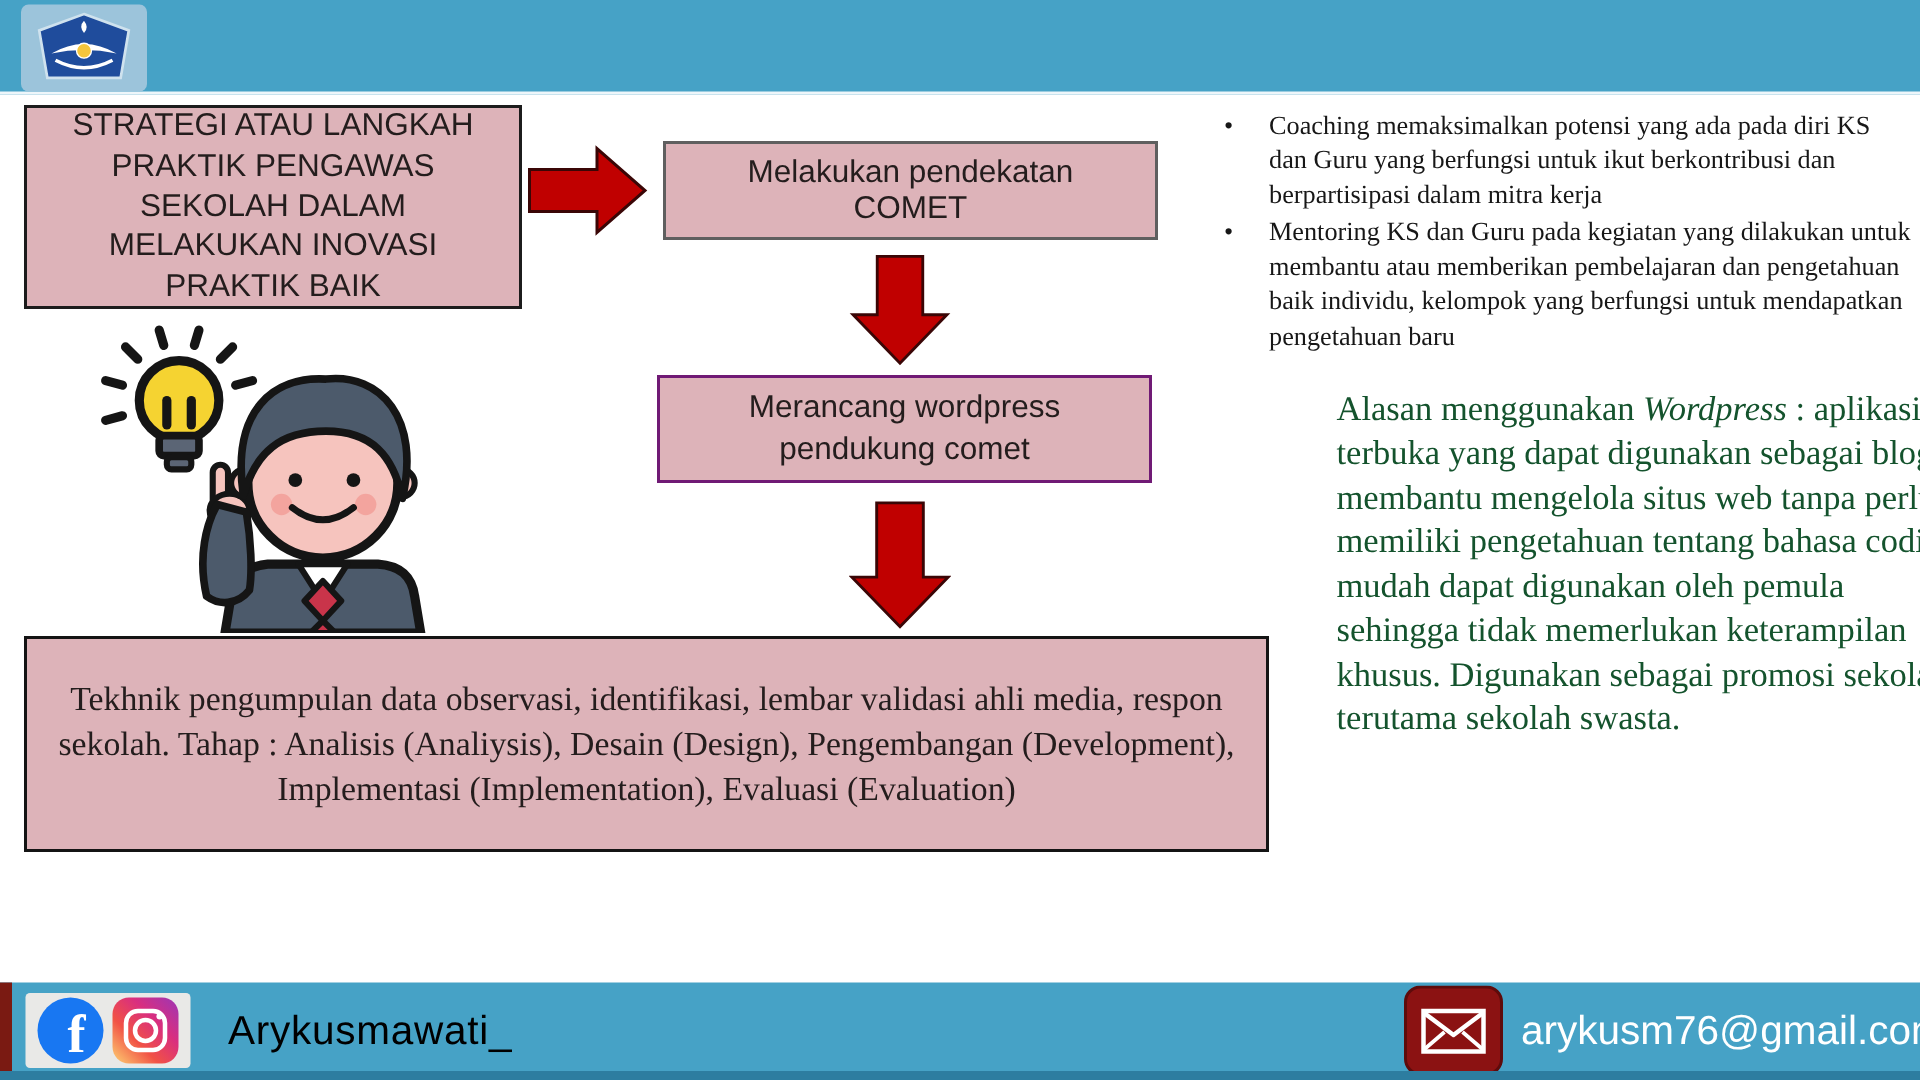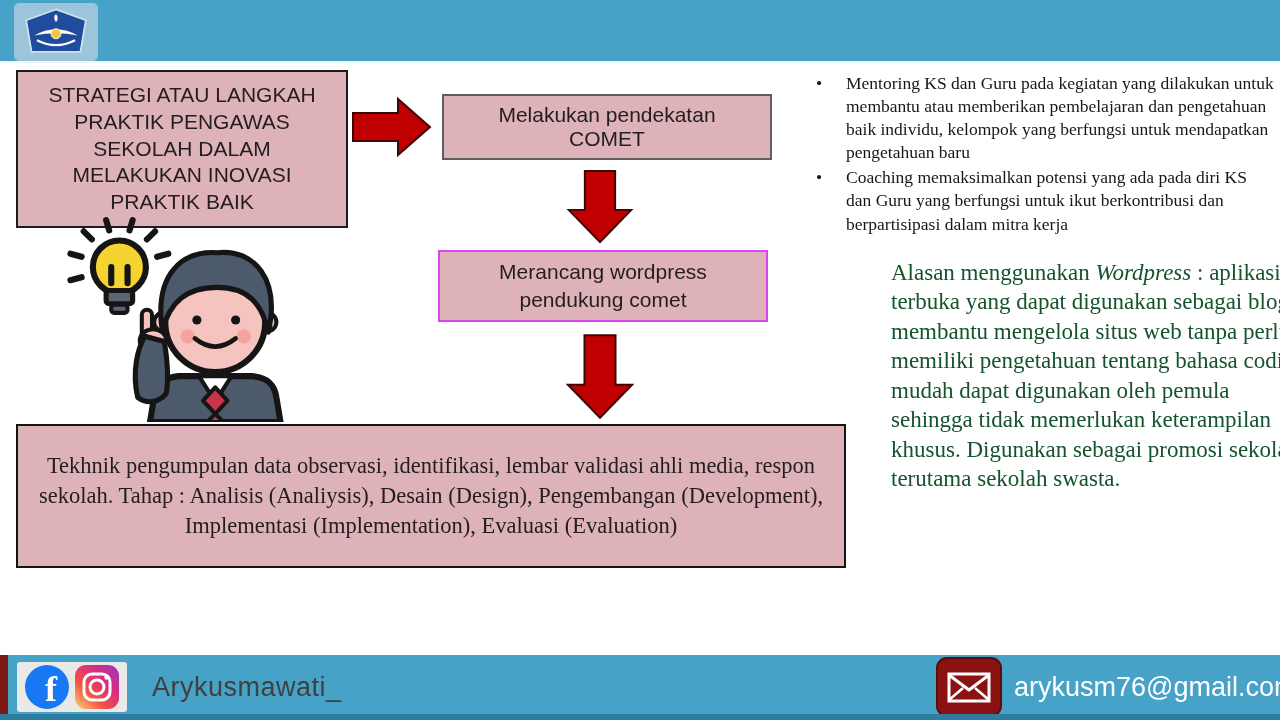--- a/index.html
+++ b/index.html
@@ -9,27 +9,27 @@
     overflow:hidden; font-family:"Liberation Sans", sans-serif;
   }
   
   .topbar { position:absolute; left:0; top:0; width:1280px; height:63px;
     background:#46A2C6; border-bottom:2px solid #eef6fa; }
   .logo-badge { position:absolute; left:14px; top:3px; width:84px; height:58px;
     background:#9CC4DB; border-radius:5px; display:flex; align-items:center; justify-content:center; }
   
   .pinkbox { position:absolute; background:#DDB3B9; color:#241d1d;
     display:flex; align-items:center; justify-content:center; text-align:center; }
-  .box-title { left:16px; top:70px; width:332px; height:158px;
+  .box-title { left:16px; top:70px; width:332px; height:136px;
     border:2px solid #1c1c1c; font-size:21px; line-height:1.28; font-weight:500;
     padding:6px 14px; }
   .box-step1 { left:442px; top:94px; width:330px; height:66px;
     border:2px solid #5f5f5f; font-size:21px; padding:4px 16px; }
   .box-step2 { left:438px; top:250px; width:330px; height:72px;
-    border:2px solid #d946ef; font-size:21px; line-height:1.35; padding:20px 40px; }
+    border:2px solid #701a75; font-size:21px; line-height:1.35; padding:20px 40px; }
   .box-step3 { left:16px; top:424px; width:830px; height:144px;
     border:2px solid #141414; font-family:"Liberation Serif", serif;
     font-size:22.5px; line-height:1.33; padding:10px 18px; }
   
   .arrow { position:absolute; }
   .arrow-right { left:352px; top:96px; }
   .arrow-down1 { left:566px; top:170px; }
   .arrow-down2 { left:566px; top:334px; }
   
   .illustration { position:absolute; left:52px; top:216px; }
@@ -47,21 +47,21 @@
   .footer { position:absolute; left:0; top:655px; width:1280px; height:65px;
     background:#46A2C6; }
   .footer-redstrip { position:absolute; left:0; top:0; width:8px; height:65px;
     background:#7A1A12; }
   .footer-darkstrip { position:absolute; left:0; bottom:0; width:1280px; height:6px;
     background:#2D7DA0; }
   .social-chip { position:absolute; left:17px; top:7px; width:110px; height:50px;
     background:#E9E9E7; border-radius:3px; display:flex; align-items:center;
     justify-content:space-evenly; padding:0 3px; }
   .handle { position:absolute; left:152px; top:50%; transform:translateY(-52%);
-    color:#404040; font-size:27px; letter-spacing:0.5px; }
+    color:#000000; font-size:27px; letter-spacing:0.5px; }
   .email-badge { position:absolute; left:936px; top:2px; }
   .email-text { position:absolute; left:1014px; top:50%; transform:translateY(-52%);
     color:#ffffff; font-size:27px; }
 </style>
 </head>
 <body>
 
 <div class="slide">
 
   <div class="topbar">
@@ -144,22 +144,22 @@
 
     <path d="M144 157 L160 182 L176 157 Z" fill="#ffffff" stroke="#151515" stroke-width="4" stroke-linejoin="round"></path>
 
     <polygon points="160,168 172,181 160,194 148,181" fill="#C9344A" stroke="#151515" stroke-width="4" stroke-linejoin="round"></polygon>
     <polygon points="160,194 168,202 152,202" fill="#C9344A" stroke="#151515" stroke-width="4" stroke-linejoin="round"></polygon>
 
     <path d="M84 178 C 78 152 84 130 91 118 L110 123 C 113 141 114 162 112 174 C 104 184 92 184 84 178 Z" fill="#4C5A6B" stroke="#151515" stroke-width="5" stroke-linejoin="round"></path>
   </svg>
 
   <ul class="bullets">
+    <li>Coaching memaksimalkan potensi yang ada pada diri KS dan Guru yang berfungsi untuk ikut berkontribusi dan berpartisipasi dalam mitra kerja</li>
     <li>Mentoring KS dan Guru pada kegiatan yang dilakukan untuk membantu atau memberikan pembelajaran dan pengetahuan baik individu, kelompok yang berfungsi untuk mendapatkan pengetahuan baru</li>
-    <li>Coaching memaksimalkan potensi yang ada pada diri KS dan Guru yang berfungsi untuk ikut berkontribusi dan berpartisipasi dalam mitra kerja</li>
   </ul>
 
   <div class="wp-note">
     <span>Alasan menggunakan </span><span class="it">Wordpress</span><span> : aplikasi terbuka yang dapat digunakan sebagai blog, membantu mengelola situs web tanpa perlu memiliki pengetahuan tentang bahasa coding, mudah dapat digunakan oleh pemula sehingga tidak memerlukan keterampilan khusus. Digunakan sebagai promosi sekolah terutama sekolah swasta.</span>
   </div>
 
   <div class="footer">
     <div class="footer-redstrip"></div>
 
     <div class="social-chip">

